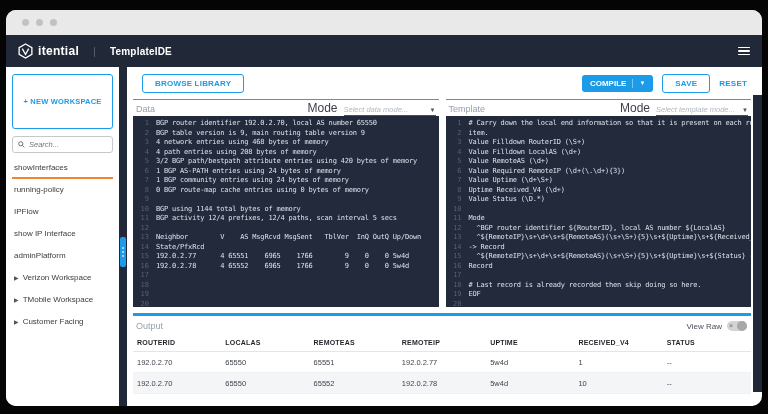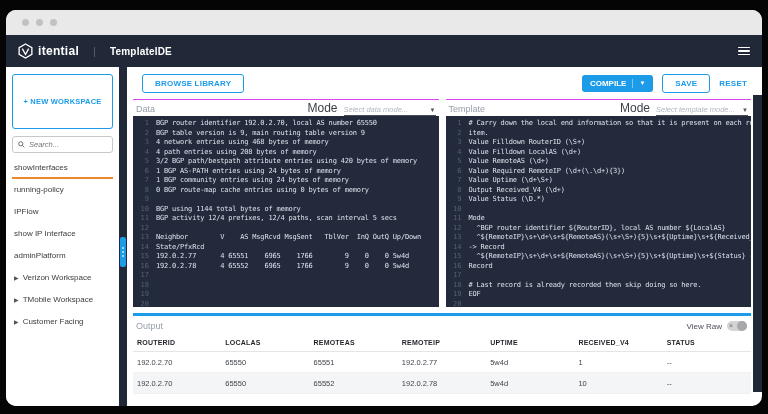--- a/index.html
+++ b/index.html
@@ -231,21 +231,21 @@
             </div>
           </div>
           <div class="editor">
               <div class="line"><span class="ln">1</span><span class="code"># Carry down the local end information so that it is present on each row</span></div>
               <div class="line"><span class="ln">2</span><span class="code">item.</span></div>
               <div class="line"><span class="ln">3</span><span class="code">Value Filldown RouterID (\S+)</span></div>
               <div class="line"><span class="ln">4</span><span class="code">Value Filldown LocalAS (\d+)</span></div>
               <div class="line"><span class="ln">5</span><span class="code">Value RemoteAS (\d+)</span></div>
               <div class="line"><span class="ln">6</span><span class="code">Value Required RemoteIP (\d+(\.\d+){3})</span></div>
               <div class="line"><span class="ln">7</span><span class="code">Value Uptime (\d+\S+)</span></div>
-              <div class="line"><span class="ln">8</span><span class="code">Output Received_V4 (\d+)</span></div>
+              <div class="line"><span class="ln">8</span><span class="code">Uptime Received_V4 (\d+)</span></div>
               <div class="line"><span class="ln">9</span><span class="code">Value Status (\D.*)</span></div>
               <div class="line"><span class="ln">10</span><span class="code"></span></div>
               <div class="line"><span class="ln">11</span><span class="code">Mode</span></div>
               <div class="line"><span class="ln">12</span><span class="code">  ^BGP router identifier ${RouterID}, local AS number ${LocalAS}</span></div>
               <div class="line"><span class="ln">13</span><span class="code">  ^${RemoteIP}\s+\d+\s+${RemoteAS}(\s+\S+){5}\s+${Uptime}\s+${Received_V4}</span></div>
               <div class="line"><span class="ln">14</span><span class="code">-&gt; Record</span></div>
               <div class="line"><span class="ln">15</span><span class="code">  ^${RemoteIP}\s+\d+\s+${RemoteAS}(\s+\S+){5}\s+${Uptime}\s+${Status} -&gt;</span></div>
               <div class="line"><span class="ln">16</span><span class="code">Record</span></div>
               <div class="line"><span class="ln">17</span><span class="code"></span></div>
               <div class="line"><span class="ln">18</span><span class="code"># Last record is already recorded then skip doing so here.</span></div>

